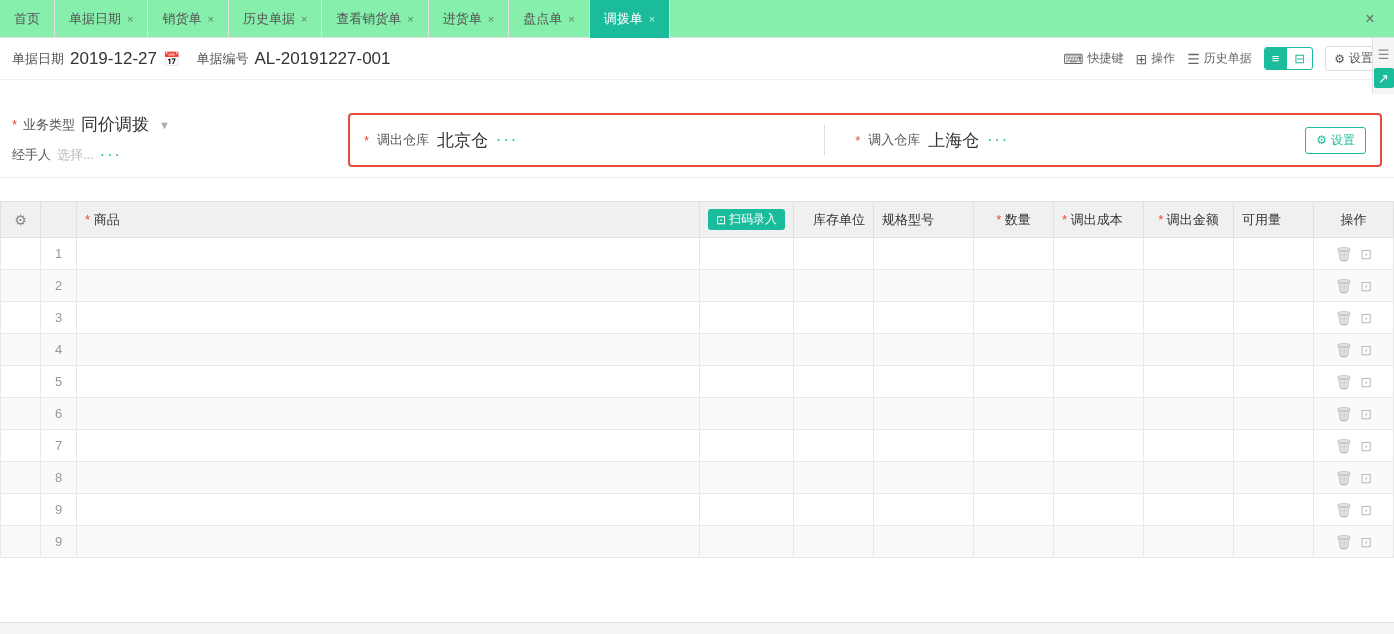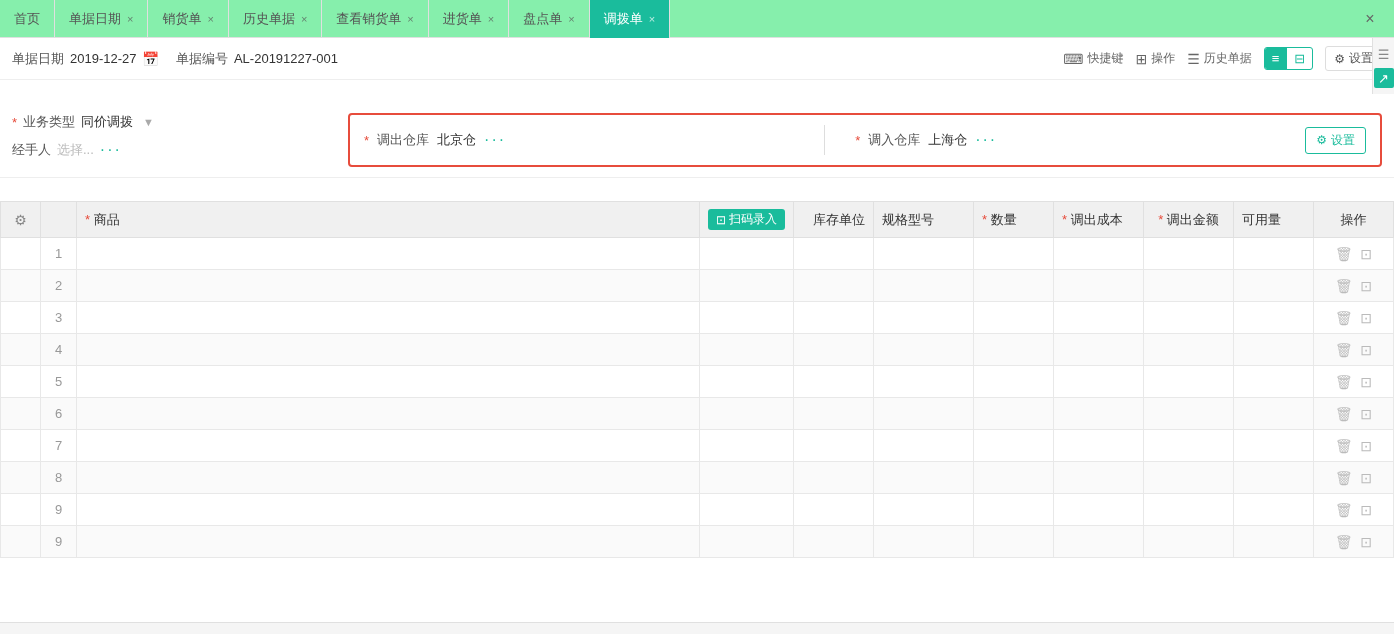--- a/index.html
+++ b/index.html
@@ -140,21 +140,21 @@
       gap: 20px;
       position: relative;
     }
     .form-group {
       display: flex;
       align-items: center;
       gap: 6px;
     }
     .required-star { color: #e74c3c; font-size: 13px; }
     .form-label { color: #555; font-size: 13px; }
-    .form-value { color: #333; font-size: 13px; }
+    .form-value { color: #333; font-size: 17px; }
     .dropdown-arrow {
       color: #aaa;
       font-size: 11px;
       cursor: pointer;
       margin-left: 4px;
     }
     .more-btn {
       color: #1abc9c;
       cursor: pointer;
       font-size: 16px;
@@ -227,21 +227,21 @@
     .row-num {
       color: #999;
       text-align: center;
       width: 36px;
     }
     .col-gear { width: 40px; text-align: center; }
     .col-product { min-width: 120px; }
     .col-scan { width: 80px; }
     .col-unit { width: 80px; text-align: right; }
     .col-spec { width: 100px; }
-    .col-qty { width: 80px; }
+    .col-qty { width: 80px; text-align: center; }
     .col-cost { width: 90px; }
     .col-amount { width: 90px; text-align: center; }
     .col-avail { width: 80px; }
     .col-ops { width: 80px; text-align: center; }
     .scan-btn {
       display: inline-flex;
       align-items: center;
       background: #1abc9c;
       color: #fff;
       border-radius: 3px;

